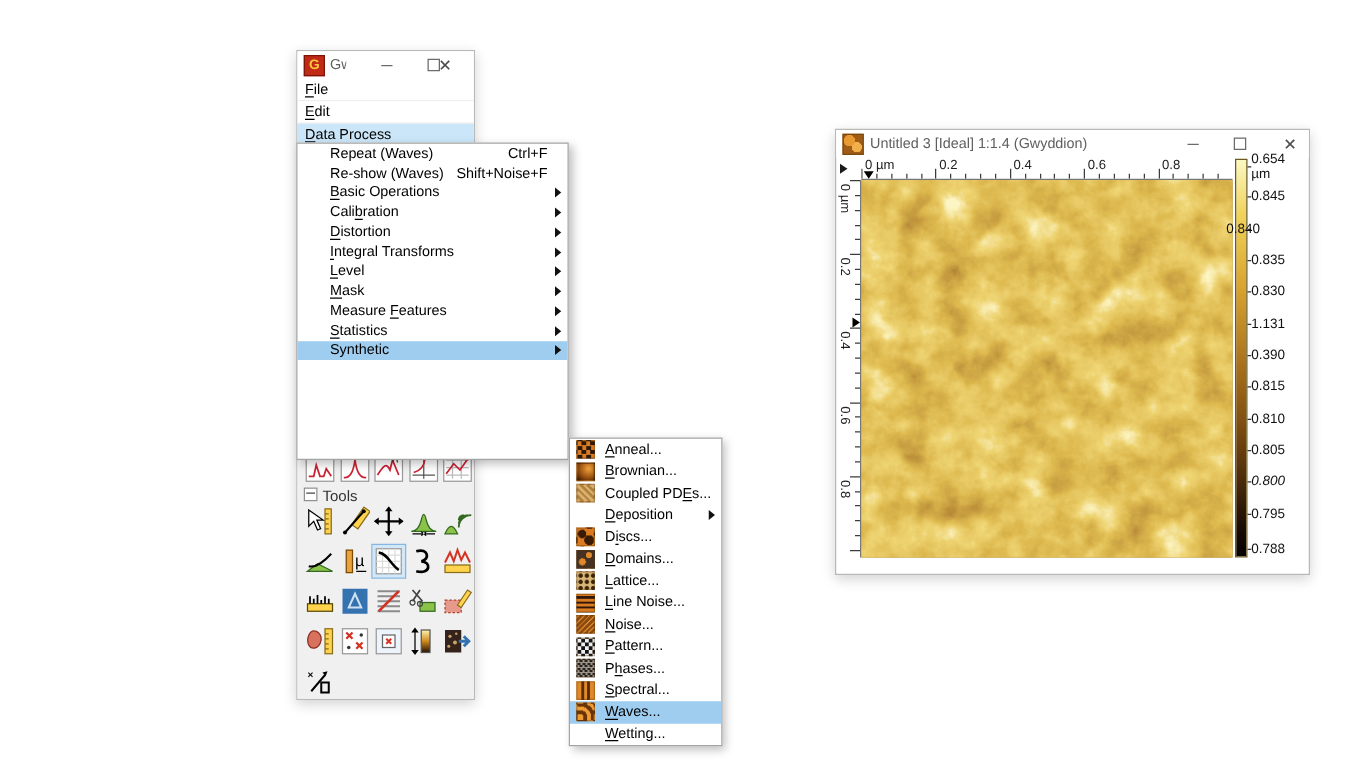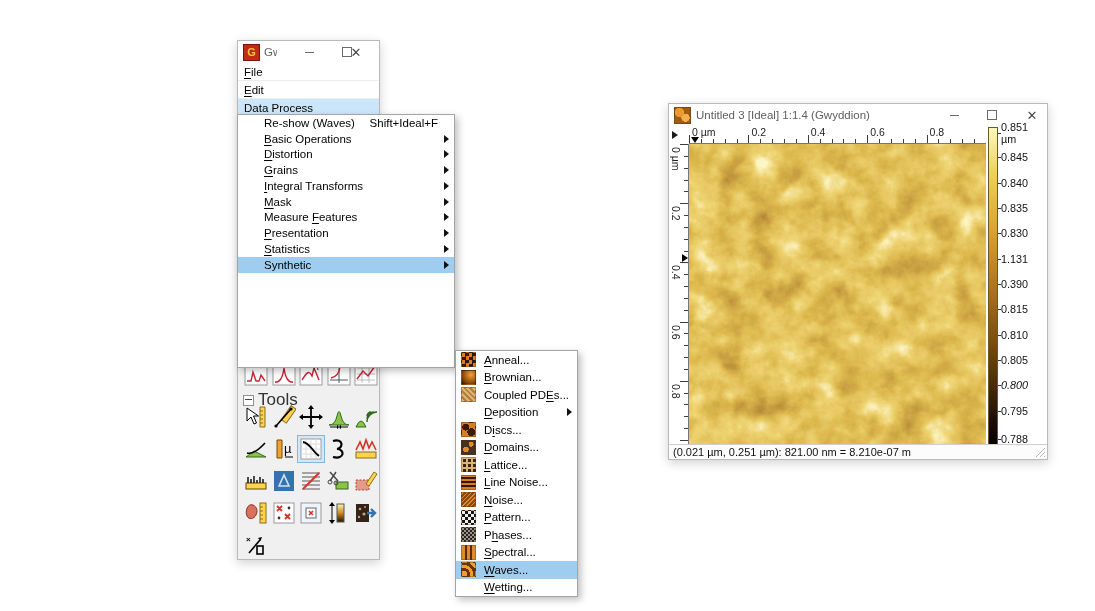--- a/index.html
+++ b/index.html
@@ -55,21 +55,21 @@
   .ticon.sel{background:#d2e8f9;outline:1px solid #84b6e2;}
   
   .tick{position:absolute;background:#3c3c3c;}
   .hlab{position:absolute;font-size:10.5px;color:#222;top:0;}
   .vlab{position:absolute;font-size:10.5px;color:#222;writing-mode:vertical-rl;left:1px;}
   .cblab{position:absolute;font-size:10.8px;color:#111;transform:translateY(-50%);}
   .cbtick{position:absolute;width:3px;height:1px;background:#333;}
   .grip{position:absolute;right:2px;bottom:2px;width:10px;height:10px;
         background:linear-gradient(135deg, transparent 0 50%, #b5b5b5 50% 56%, transparent 56% 72%, #b5b5b5 72% 78%, transparent 78% 94%, #b5b5b5 94%);}
   .toolpane{position:absolute;background:#f0f0f0;}
-  .toolshdr{position:absolute;font-size:17px;color:#333;display:flex;align-items:center;gap:4px;}
+  .toolshdr{position:absolute;font-size:12px;color:#333;display:flex;align-items:flex-start;gap:4px;}
   .expander{width:9px;height:9px;border:1px solid #8f8f8f;background:#fff;position:relative;}
   .expander::after{content:"";position:absolute;left:1px;right:1px;top:3px;height:1px;background:#444;}
 </style>
 </head>
 <body>
 
 <div class="window" style="left:237px;top:40px;width:143px;height:520px;">
   <div class="titlebar">
     <div class="logo">G</div>
     <div class="title" style="max-width:13px;">Gwyddion</div>
@@ -284,49 +284,53 @@
           <path d="M18 4l-4 1 2.5 3z"></path>
           <text x="2" y="9" font-size="8" font-weight="bold" font-family="sans-serif">×</text>
           <rect x="13" y="13" width="6" height="8" fill="none" stroke="#000" stroke-width="1.6"></rect>
         </svg>
       </div>
     </div>
 </div>
 
 <div class="menu" id="dp-menu" style="left:237px;top:114px;width:218px;height:254px;grid-template-rows:repeat(16,1fr);">
     <div class="mi">
+      <span class="lb">Repeat (Waves)</span>
+      <span class="sc">Ctrl+F</span>
+    </div>
+    <div class="mi">
       <span class="lb">Re-show (Waves)</span>
-      <span class="sc">Shift+Ideal+F</span>
+      <span class="sc">Shift+Noise+F</span>
     </div>
     <div class="mi">
       <span class="lb"><u>B</u>asic Operations</span>
       <span class="arr"></span>
     </div>
     <div class="mi">
+      <span class="lb">Cali<u>b</u>ration</span>
+      <span class="arr"></span>
+    </div>
+    <div class="mi">
       <span class="lb"><u>D</u>istortion</span>
       <span class="arr"></span>
     </div>
     <div class="mi">
-      <span class="lb"><u>G</u>rains</span>
-      <span class="arr"></span>
-    </div>
-    <div class="mi">
       <span class="lb"><u>I</u>ntegral Transforms</span>
       <span class="arr"></span>
     </div>
     <div class="mi">
+      <span class="lb"><u>L</u>evel</span>
+      <span class="arr"></span>
+    </div>
+    <div class="mi">
       <span class="lb"><u>M</u>ask</span>
       <span class="arr"></span>
     </div>
     <div class="mi">
       <span class="lb">Measure <u>F</u>eatures</span>
-      <span class="arr"></span>
-    </div>
-    <div class="mi">
-      <span class="lb"><u>P</u>resentation</span>
       <span class="arr"></span>
     </div>
     <div class="mi">
       <span class="lb"><u>S</u>tatistics</span>
       <span class="arr"></span>
     </div>
     <div class="mi hl">
       <span class="lb">Synthetic</span>
       <span class="arr"></span>
     </div>
@@ -492,32 +496,27 @@
           <feFuncB type="table" tableValues="0.02 0.05 0.08 0.17 0.55"></feFuncB>
         </feComponentTransfer>
       </filter>
       <rect width="297" height="302" filter="url(#afmF)"></rect>
     </svg>
   </div>
 
   <div style="position:absolute;left:319px;top:23px;width:10px;height:319px;border:1px solid #6a5a20;box-sizing:border-box;
               background:linear-gradient(#fcf8c2 0%, #f0d259 14%, #d9a42f 32%, #a8701c 52%, #7a4a10 68%, #47280a 82%, #190c03 93%, #050200 100%);"></div>
 
-  <div style="position:absolute;left:0;right:0;bottom:0;height:14px;border-top:1px solid #cfcfcf;background:#fcfcfc;
-              font-size:11px;color:#111;display:flex;align-items:center;padding-left:4px;">
-    <span>(0.021 µm, 0.251 µm): 821.00 nm = 8.210e-07 m</span>
-    <span class="grip"></span>
-  </div>
 <div id="cb-labels" style="position: absolute; left: 0px; top: 0px;">
       <div class="cbtick" style="left: 329px; top: 29px;"></div>
-      <div class="cblab" style="left: 332px; top: 29px;">0.851 µm</div>
+      <div class="cblab" style="left: 332px; top: 29px;">0.654 µm</div>
       <div class="cbtick" style="left: 329px; top: 53.381px;"></div>
       <div class="cblab" style="left: 332px; top: 53.381px;">0.845</div>
       <div class="cbtick" style="left: 329px; top: 78.6984px;"></div>
-      <div class="cblab" style="left: 332px; top: 78.6984px;">0.840</div>
+      <div class="cblab" style="left: 312px; top: 78.6984px;">0.840</div>
       <div class="cbtick" style="left: 329px; top: 104.016px;"></div>
       <div class="cblab" style="left: 332px; top: 104.016px;">0.835</div>
       <div class="cbtick" style="left: 329px; top: 129.333px;"></div>
       <div class="cblab" style="left: 332px; top: 129.333px;">0.830</div>
       <div class="cbtick" style="left: 329px; top: 154.651px;"></div>
       <div class="cblab" style="left: 332px; top: 154.651px;">1.131</div>
       <div class="cbtick" style="left: 329px; top: 179.968px;"></div>
       <div class="cblab" style="left: 332px; top: 179.968px;">0.390</div>
       <div class="cbtick" style="left: 329px; top: 205.286px;"></div>
       <div class="cblab" style="left: 332px; top: 205.286px;">0.815</div>

